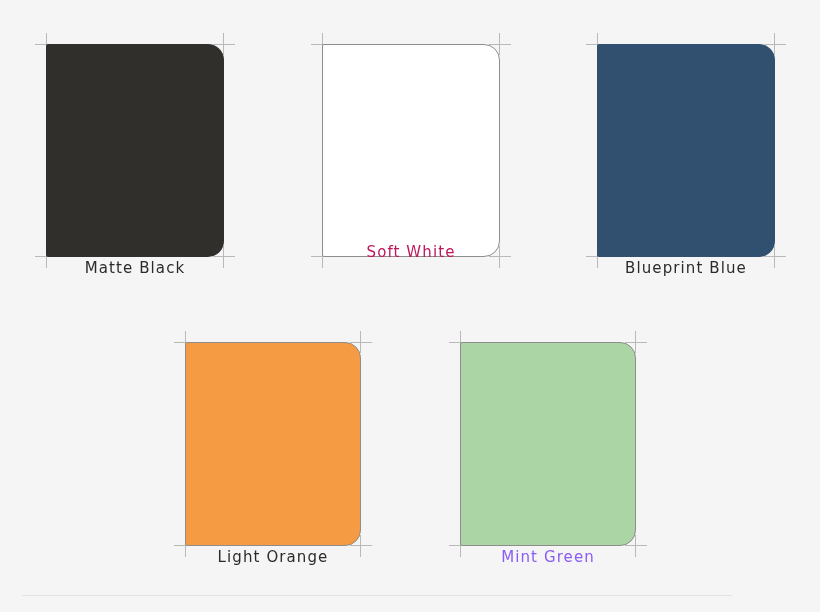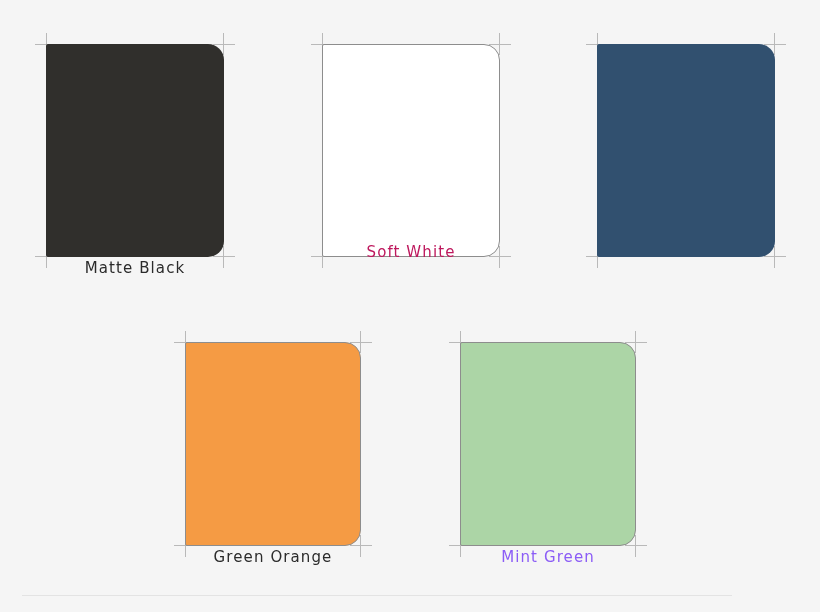--- a/index.html
+++ b/index.html
@@ -133,35 +133,36 @@
       <span class="tick v tl" style="background: rgb(185, 185, 185);"></span>
       <span class="tick h tl" style="background: rgb(185, 185, 185);"></span>
       <span class="tick v tr" style="background: rgb(185, 185, 185);"></span>
       <span class="tick h tr" style="background: rgb(185, 185, 185);"></span>
       <span class="tick v bl" style="background: rgb(185, 185, 185);"></span>
       <span class="tick h bl" style="background: rgb(185, 185, 185);"></span>
       <span class="tick v br" style="background: rgb(185, 185, 185);"></span>
       <span class="tick h br" style="background: rgb(185, 185, 185);"></span>
     </div>
     <div class="chip" style="width: 178px; height: 213px; background: rgb(49, 80, 111);"></div>
+    <div class="swatch-label" style="top: 215px; color: rgb(43, 43, 43);">Blueprint Blue</div>
   </div>
 
   <div class="swatch-cell" style="left: 185px; top: 342px; width: 176px; height: 204px;">
     <div class="reg-marks">
       <span class="tick v tl" style="background: rgb(185, 185, 185);"></span>
       <span class="tick h tl" style="background: rgb(185, 185, 185);"></span>
       <span class="tick v tr" style="background: rgb(185, 185, 185);"></span>
       <span class="tick h tr" style="background: rgb(185, 185, 185);"></span>
       <span class="tick v bl" style="background: rgb(185, 185, 185);"></span>
       <span class="tick h bl" style="background: rgb(185, 185, 185);"></span>
       <span class="tick v br" style="background: rgb(185, 185, 185);"></span>
       <span class="tick h br" style="background: rgb(185, 185, 185);"></span>
     </div>
     <div class="chip outlined" style="width: 176px; height: 204px; background: rgb(245, 155, 68);"></div>
-    <div class="swatch-label" style="top: 206px; color: rgb(43, 43, 43);">Green Orange</div>
+    <div class="swatch-label" style="top: 206px; color: rgb(43, 43, 43);">Light Orange</div>
   </div>
 
   <div class="swatch-cell" style="left: 460px; top: 342px; width: 176px; height: 204px;">
     <div class="reg-marks">
       <span class="tick v tl" style="background: rgb(185, 185, 185);"></span>
       <span class="tick h tl" style="background: rgb(185, 185, 185);"></span>
       <span class="tick v tr" style="background: rgb(185, 185, 185);"></span>
       <span class="tick h tr" style="background: rgb(185, 185, 185);"></span>
       <span class="tick v bl" style="background: rgb(185, 185, 185);"></span>
       <span class="tick h bl" style="background: rgb(185, 185, 185);"></span>

